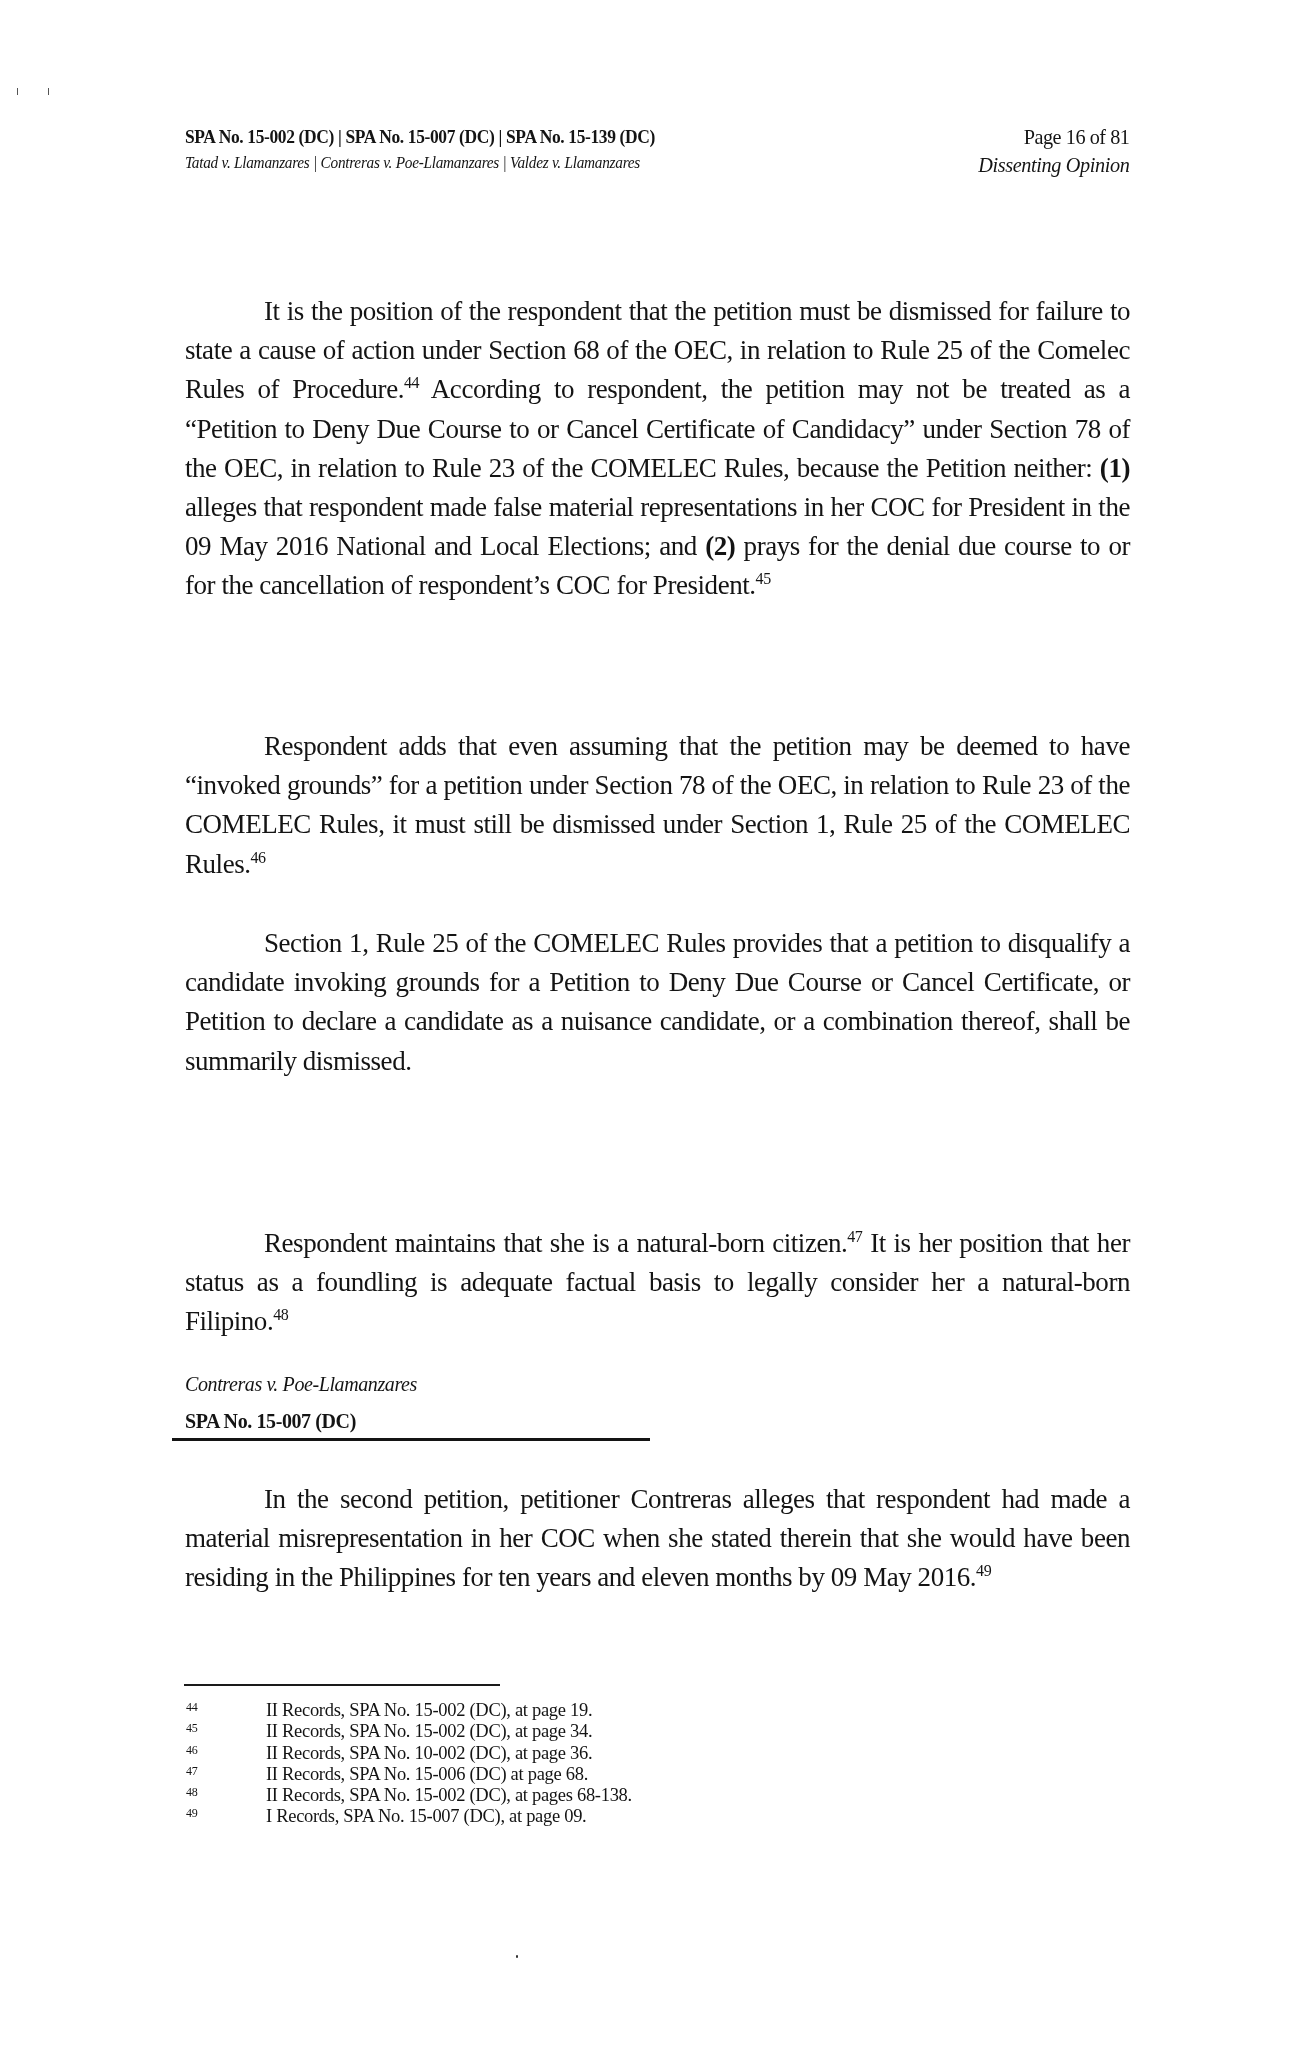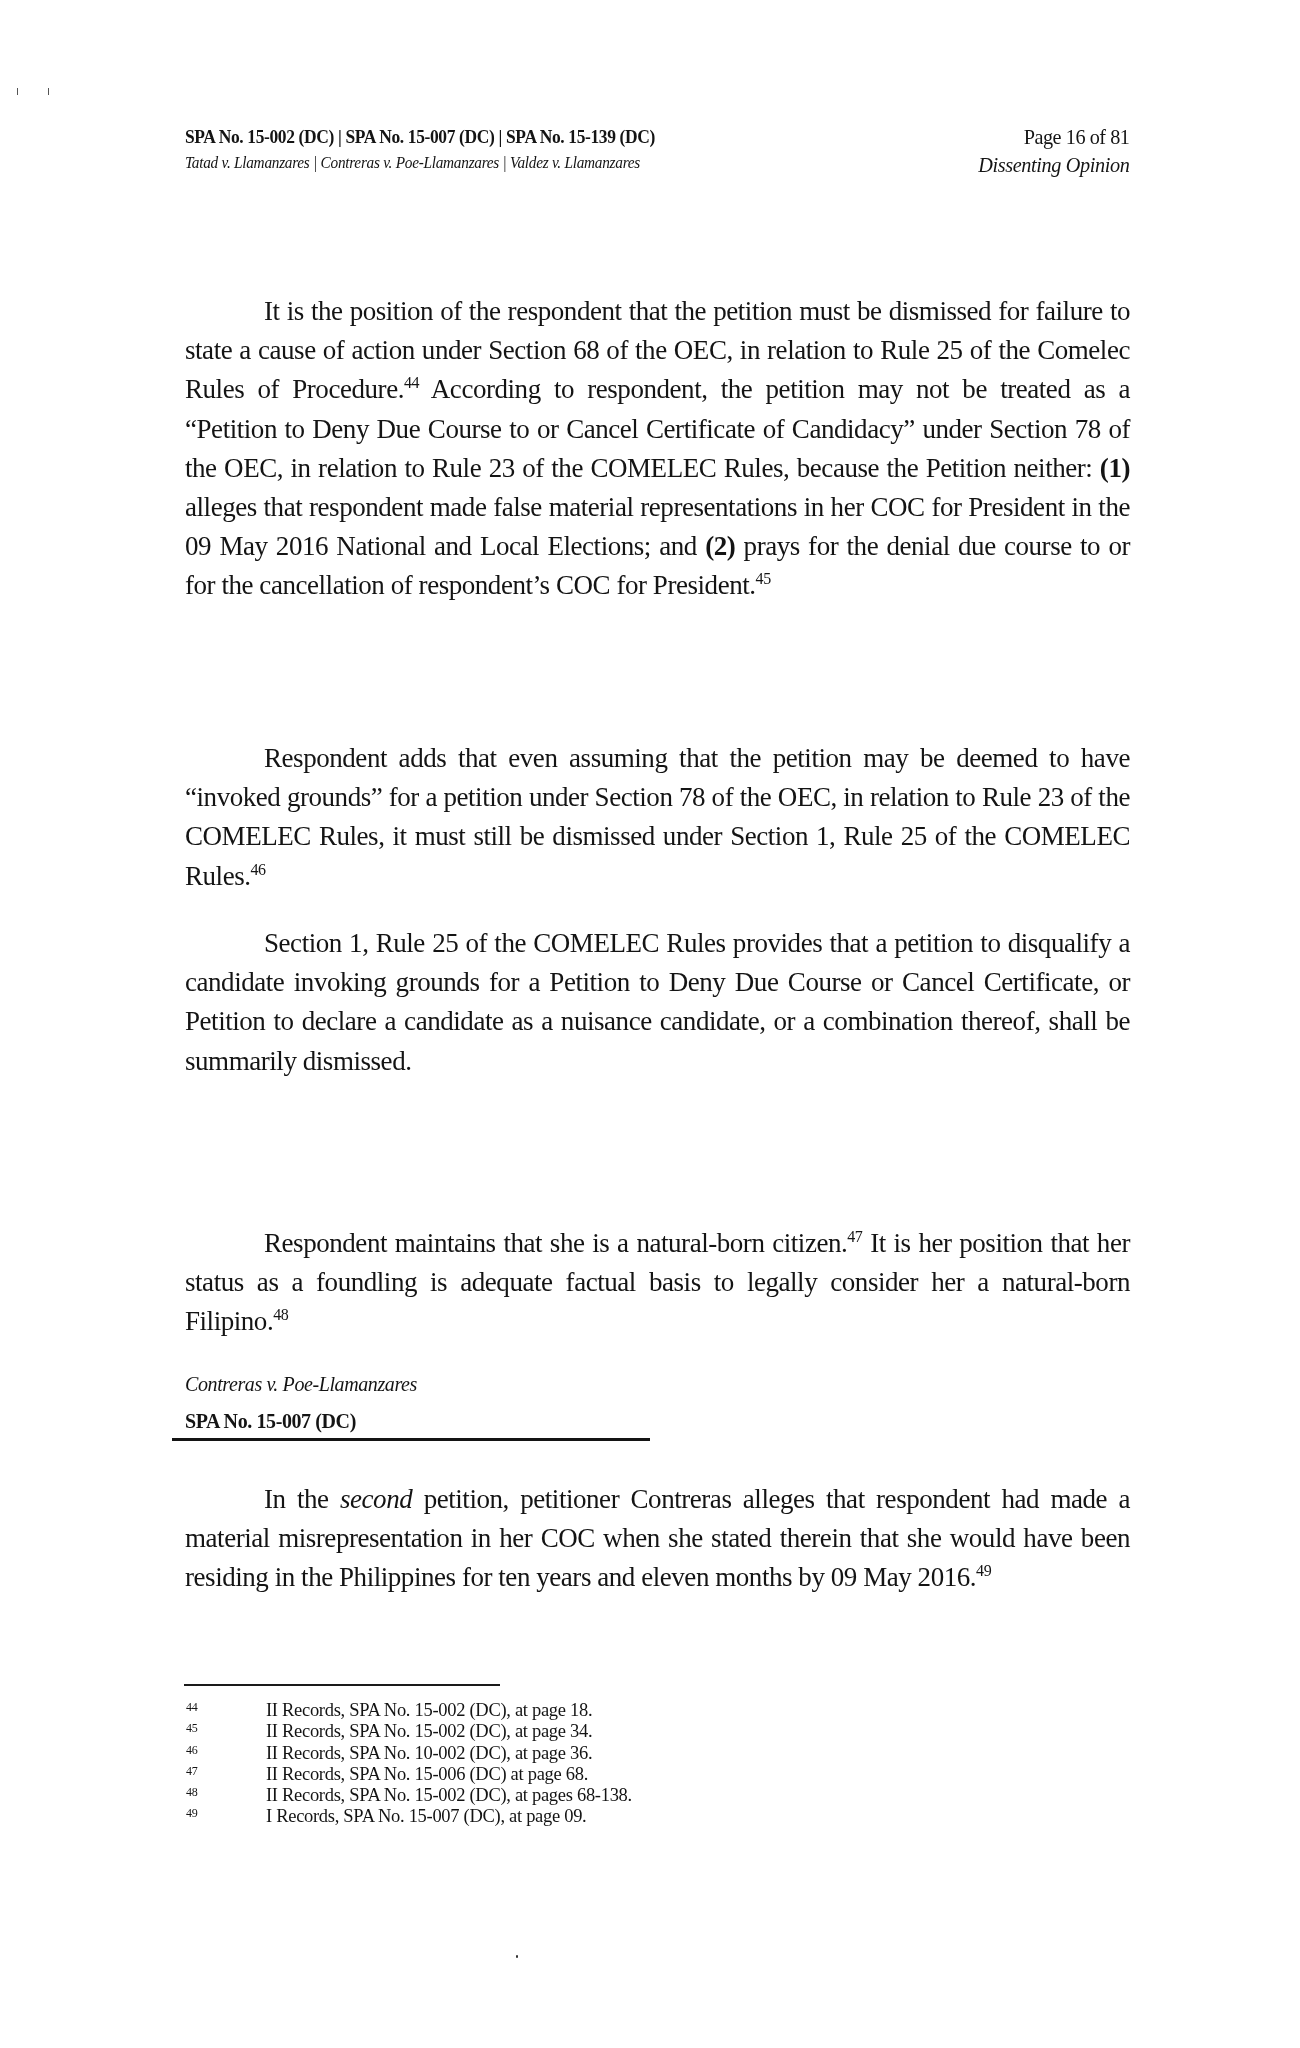--- a/index.html
+++ b/index.html
@@ -88,21 +88,21 @@
     .body-text p {
       margin: 0;
       text-indent: 79px;
     }
     .body-text sup, .fn-sup {
       font-size: 16px;
       line-height: 0;
       vertical-align: 10px;
     }
     .bold { font-weight: bold; }
-    .ital { font-style: italic; }
+    .ital { }
     .section-heading {
       position: absolute;
       left: 185px;
       top: 1366px;
       font-size: 20px;
       line-height: 37px;
       letter-spacing: -0.4px;
     }
     .section-heading .case-name { font-style: italic; }
     .section-heading .case-number { font-weight: bold; }
@@ -171,21 +171,21 @@
     <div class="header-right">
       <div class="page-number">Page 16 of 81</div>
       <div class="doc-type">Dissenting Opinion</div>
     </div>
   </div>
 
   <div class="body-text" style="top:292px;">
     <p><span>It is the position of the respondent that the petition must be dismissed for failure to state a cause of action under Section 68 of the OEC, in relation to Rule 25 of the Comelec Rules of Procedure.</span><sup>44</sup><span> According to respondent, the petition may not be treated as a “Petition to Deny Due Course to or Cancel Certificate of Candidacy” under Section 78 of the OEC, in relation to Rule 23 of the COMELEC Rules, because the Petition neither:  </span><span class="bold">(1)</span><span> alleges that respondent made false material representations in her COC for President in the 09 May 2016 National and Local Elections; and </span><span class="bold">(2)</span><span> prays for the denial due course to or for the cancellation of respondent’s COC for President.</span><sup>45</sup></p>
   </div>
 
-  <div class="body-text" style="top:727px;margin-top:12px;">
+  <div class="body-text" style="top:727px;">
     <p><span>Respondent adds that even assuming that the petition may be deemed to have “invoked grounds” for a petition under Section 78 of the OEC, in relation to Rule 23 of the COMELEC Rules, it must still be dismissed under Section 1, Rule 25 of the COMELEC Rules.</span><sup>46</sup></p>
   </div>
 
   <div class="body-text" style="top:924px;">
     <p><span>Section 1, Rule 25 of the COMELEC Rules provides that a petition to disqualify a candidate invoking grounds for a Petition to Deny Due Course or Cancel Certificate, or Petition to declare a candidate as a nuisance candidate, or a combination thereof, shall be summarily dismissed.</span></p>
   </div>
 
   <div class="body-text" style="top:1192px;margin-top:32px;">
     <p><span>Respondent maintains that she is a natural-born citizen.</span><sup>47</sup><span>  It is her position that her status as a foundling is adequate factual basis to legally consider her a natural-born Filipino.</span><sup>48</sup></p>
   </div>
@@ -197,21 +197,21 @@
   <div class="heading-rule"></div>
 
   <div class="body-text" style="top:1480px;">
     <p><span>In the </span><span class="ital">second</span><span> petition, petitioner Contreras alleges that respondent had made a material misrepresentation in her COC when she stated therein that she would have been residing in the Philippines for ten years and eleven months by 09 May 2016.</span><sup>49</sup></p>
   </div>
 
   <div class="footnote-rule"></div>
   <div class="footnotes">
     <div class="footnote">
       <span class="fn-num">44</span>
-      <span class="fn-text">II Records, SPA No. 15-002 (DC), at page 18.</span>
+      <span class="fn-text">II Records, SPA No. 15-002 (DC), at page 19.</span>
     </div>
     <div class="footnote">
       <span class="fn-num">45</span>
       <span class="fn-text">II Records, SPA No. 15-002 (DC), at page 34.</span>
     </div>
     <div class="footnote">
       <span class="fn-num">46</span>
       <span class="fn-text">II Records, SPA No. 10-002 (DC), at page 36.</span>
     </div>
     <div class="footnote">

